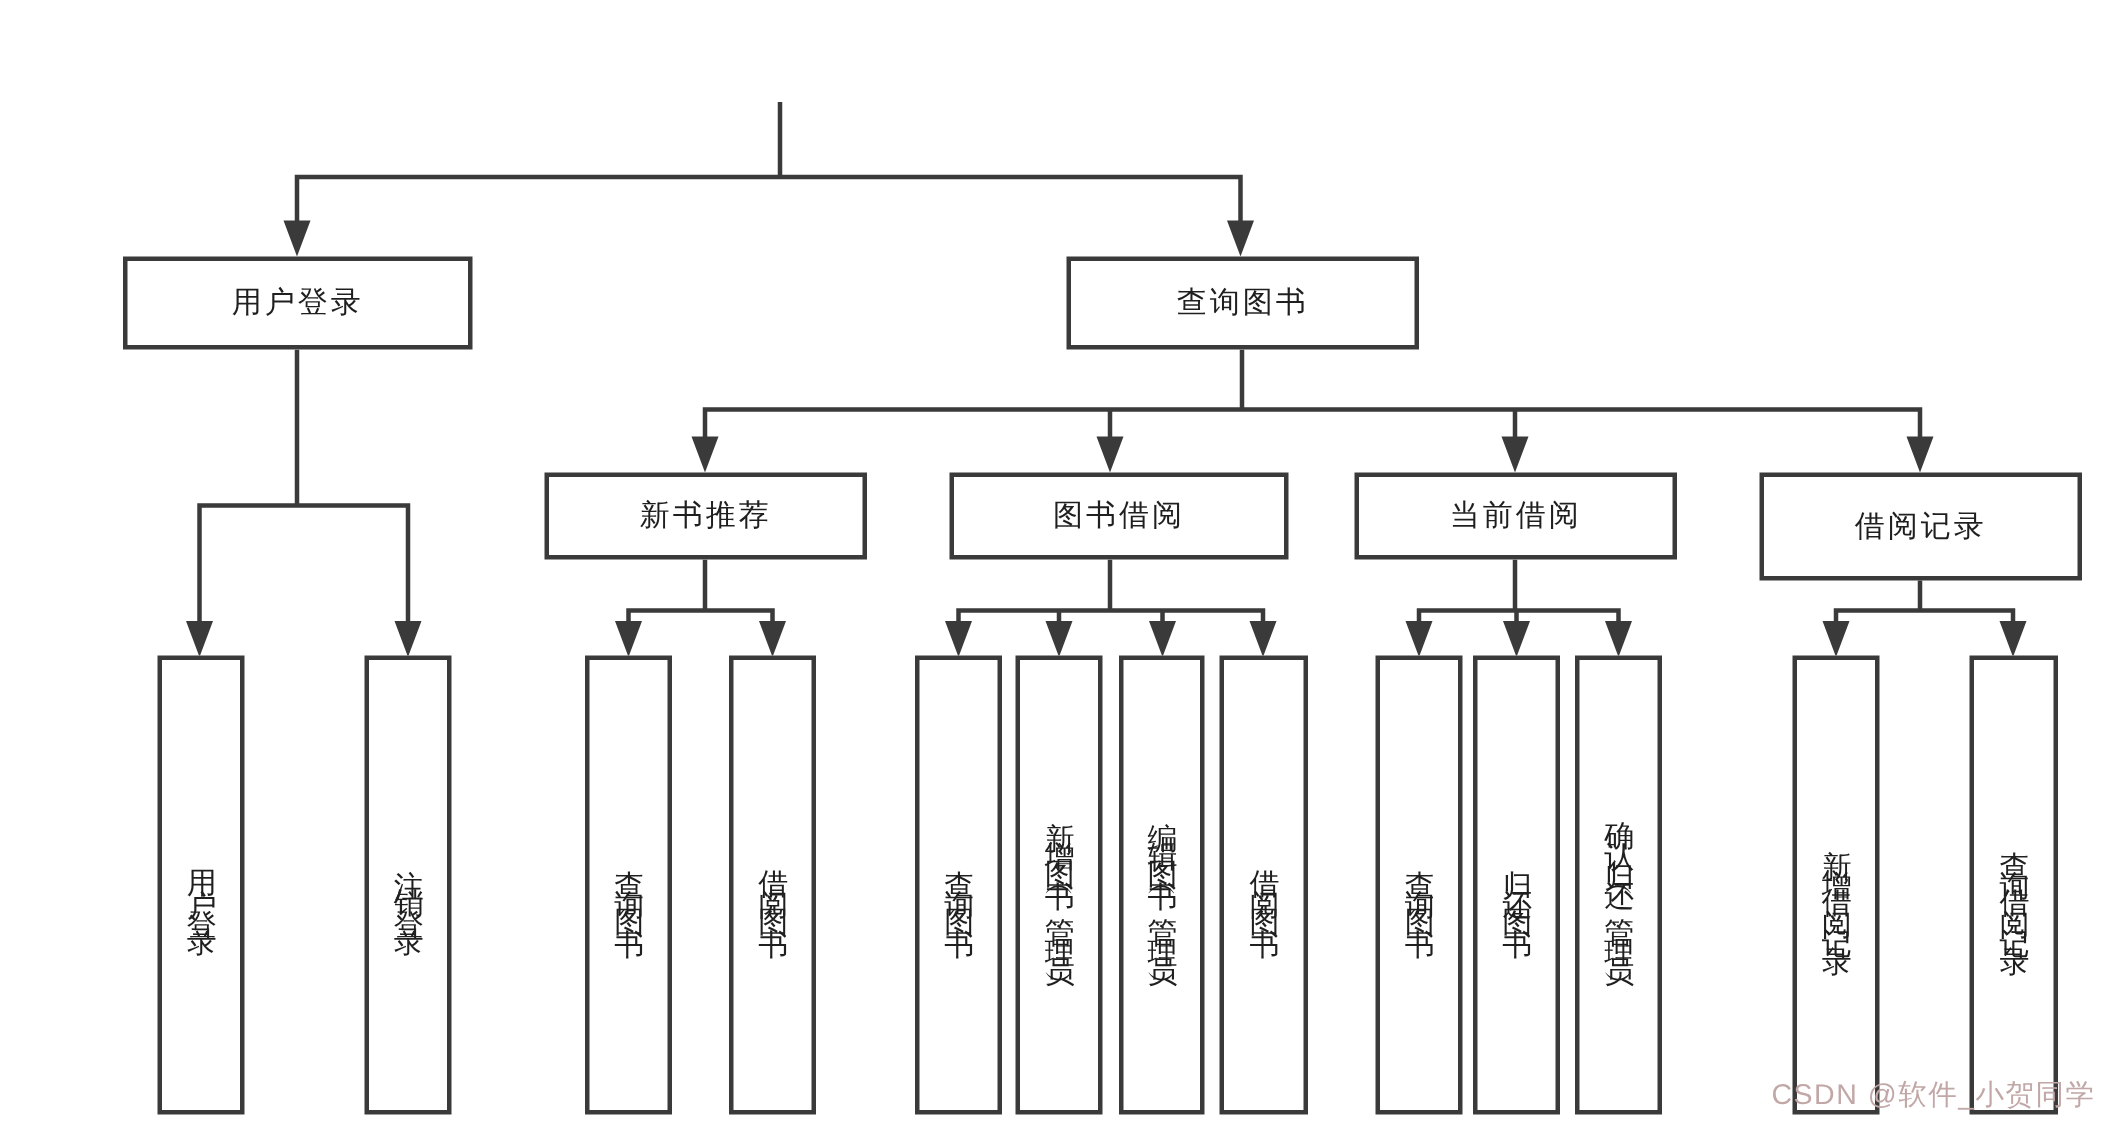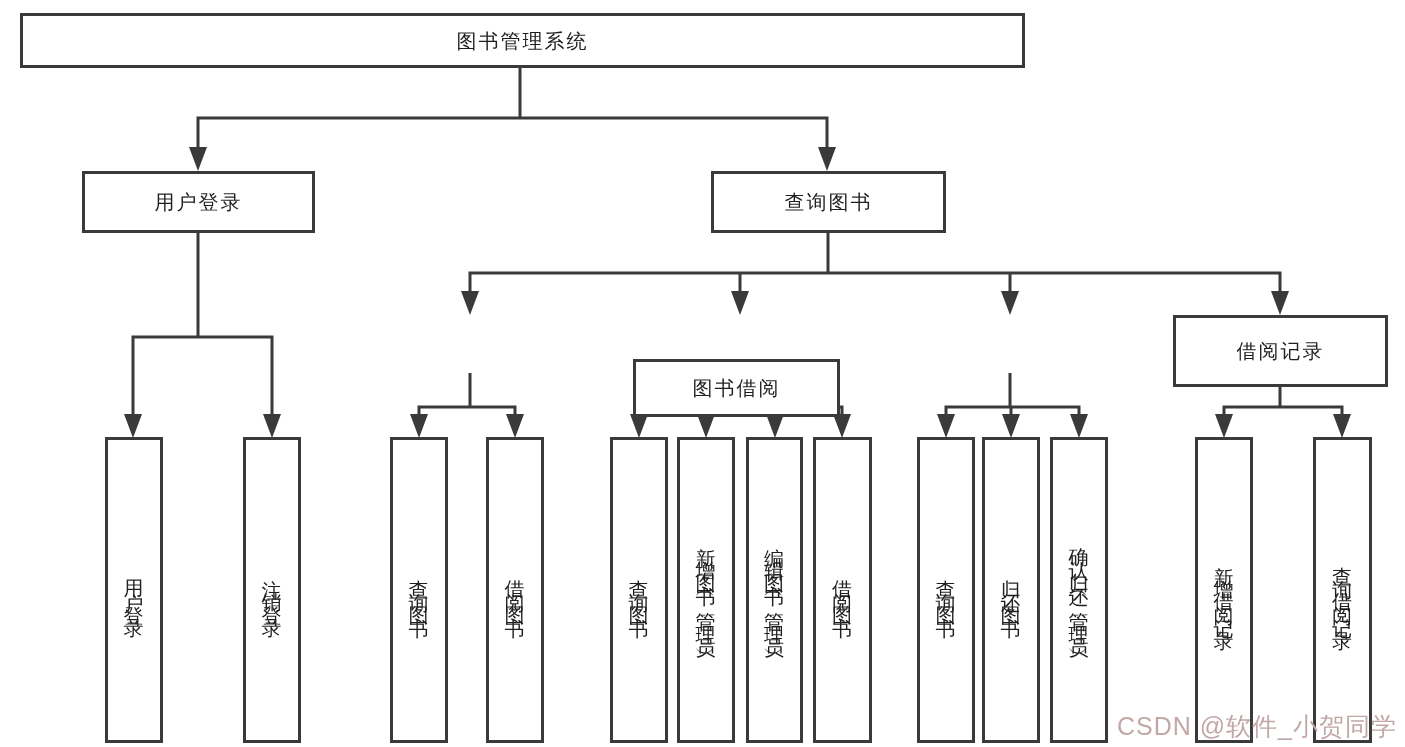--- a/index.html
+++ b/index.html
@@ -37,41 +37,41 @@
     text-orientation: mixed;
     letter-spacing: 13px;
     font-size: 20px;
     padding: 6px 0;
   }
   
   #n-root  { left: 20px;   top: 13px;  width: 1005px; height: 55px; }
   #n-user  { left: 82px;   top: 171px; width: 233px;  height: 62px; }
   #n-book  { left: 711px;  top: 171px; width: 235px;  height: 62px; }
   #n-l3-0  { left: 363px;  top: 315px; width: 215px;  height: 58px; }
-  #n-l3-1  { left: 633px;  top: 315px; width: 207px;  height: 58px; margin-top: 44px; }
+  #n-l3-1  { left: 633px;  top: 315px; width: 226px;  height: 58px; }
   #n-l3-2  { left: 903px;  top: 315px; width: 215px;  height: 58px; }
   #n-l3-3  { left: 1173px; top: 315px; width: 215px;  height: 72px; }
   #n-f0-0  { left: 105px;  width: 58px; }
   #n-f0-1  { left: 243px;  width: 58px; }
   #n-f1-0  { left: 390px;  width: 58px; }
   #n-f1-1  { left: 486px;  width: 58px; }
   #n-f2-0  { left: 610px;  width: 58px; }
   #n-f2-1  { left: 677px;  width: 58px; }
   #n-f2-2  { left: 746px;  width: 57px; }
   #n-f2-3  { left: 813px;  width: 59px; }
   #n-f3-0  { left: 917px;  width: 58px; }
   #n-f3-1  { left: 982px;  width: 58px; }
   #n-f3-2  { left: 1050px; width: 58px; }
   #n-f4-0  { left: 1195px; width: 58px; }
   #n-f4-1  { left: 1313px; width: 59px; }
   .watermark {
     position: absolute;
     right: 8px;
     bottom: 4px;
-    font-size: 25px;
+    font-size: 19px;
     letter-spacing: 1px;
     color: #c2a7a7;
     white-space: nowrap;
   }
 </style>
 </head>
 <body>
 
 <div class="canvas">
 
@@ -115,26 +115,27 @@
       <polygon points="766,414 784,414 775,438"></polygon>
       <polygon points="833,414 851,414 842,438"></polygon>
       <polygon points="937,414 955,414 946,438"></polygon>
       <polygon points="1002,414 1020,414 1011,438"></polygon>
       <polygon points="1070,414 1088,414 1079,438"></polygon>
       <polygon points="1215,414 1233,414 1224,438"></polygon>
       <polygon points="1333,414 1351,414 1342,438"></polygon>
     </g>
   </svg>
 
-  <div class="node" id="n-root">图书管理系统</div>
 
   <div class="node" id="n-user">用户登录</div>
   <div class="node" id="n-book">查询图书</div>
 
+  <div class="node" id="n-l3-0">新书推荐</div>
   <div class="node" id="n-l3-1">图书借阅</div>
+  <div class="node" id="n-l3-2">当前借阅</div>
   <div class="node" id="n-l3-3">借阅记录</div>
 
   <div class="node leaf" id="n-f0-0">用户登录</div>
   <div class="node leaf" id="n-f0-1">注销登录</div>
 
   <div class="node leaf" id="n-f1-0">查询图书</div>
   <div class="node leaf" id="n-f1-1">借阅图书</div>
 
   <div class="node leaf" id="n-f2-0">查询图书</div>
   <div class="node leaf" id="n-f2-1">新增图书（管理员）</div>

